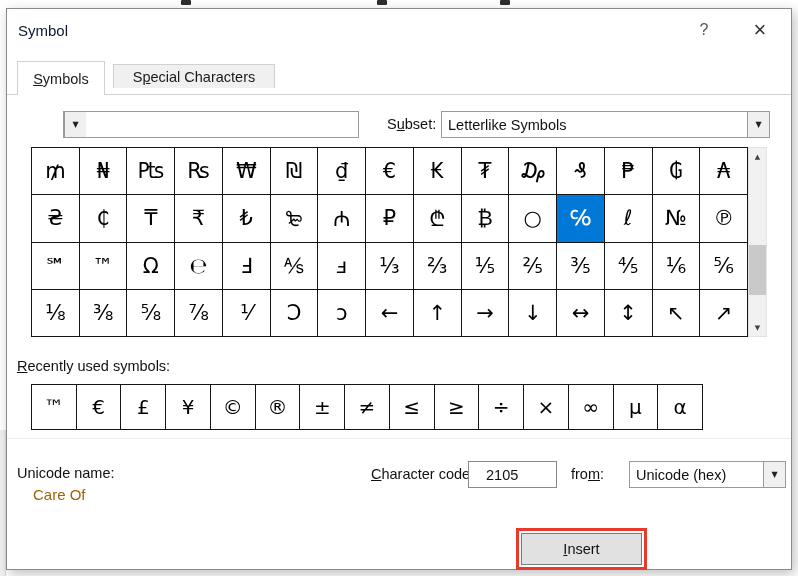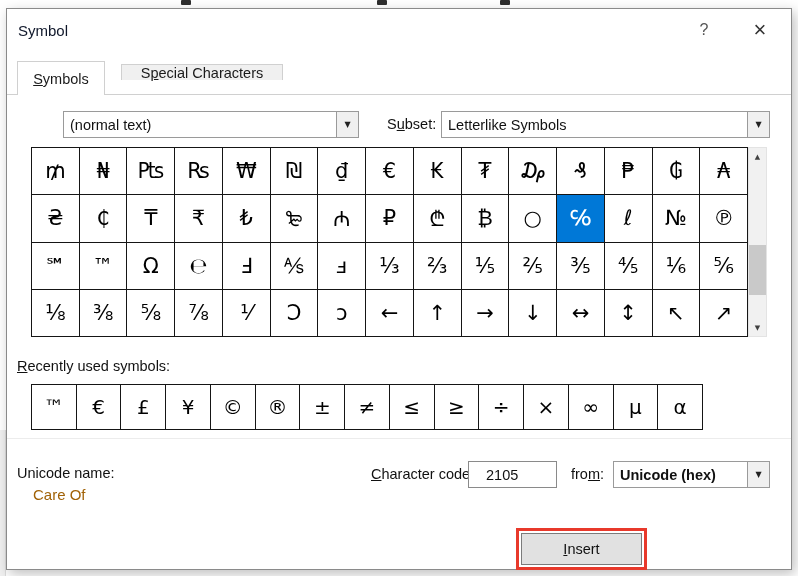--- a/index.html
+++ b/index.html
@@ -17,21 +17,21 @@
 
   .dialog-title { position:absolute; left:11px; top:13px; font-size:15px; color:#0f172a; }
   .titlebar-btn { position:absolute; top:8px; width:26px; height:26px; display:flex; align-items:center; justify-content:center; cursor:default; }
   .help-btn  { left:684px; font-size:16px; color:#555; }
   .close-btn { left:740px; font-size:22px; color:#333; }
 
   
   .tab-baseline { position:absolute; left:0; top:85px; width:100%; height:1px; background:#d0d0d0; }
   .tab { display:flex; align-items:center; justify-content:center; font-size:14.5px; color:#1a1a1a; white-space:nowrap; }
   .tab-active   { position:absolute; left:10px; top:52px; width:88px;  height:34px; background:#fff;     border:1px solid #d0d0d0; border-bottom:none; z-index:2; }
-  .tab-inactive { position:absolute; left:114px; top:55px; width:162px; height:16px; background:#f0f0f0; border:1px solid #d0d0d0; border-bottom:none; }
+  .tab-inactive { position:absolute; left:106px; top:55px; width:162px; height:24px; background:#f0f0f0; border:1px solid #d0d0d0; border-bottom:none; }
 
   .lbl { position:absolute; font-size:14.5px; color:#111; white-space:nowrap; }
   .row-mid { line-height:27px; }
 
   
   .combo { position:absolute; height:27px; background:#fff; border:1px solid #9a9a9a; display:flex; cursor:default; }
   .combo-value { flex:1; display:flex; align-items:center; padding-left:6px; font-size:14.5px; color:#111; overflow:hidden; white-space:nowrap; }
   .combo-btn { width:22px; border-left:1px solid #9a9a9a; background:#f0f0f0; display:flex; align-items:center; justify-content:center; }
   .arrow-ico { font-family:"DejaVu Sans", sans-serif; font-size:8px; color:#222; }
 
@@ -96,21 +96,20 @@
     <div class="titlebar-btn close-btn">
       <span>×</span>
     </div>
 
     <div class="tab-baseline"></div>
     <div class="tab tab-active"><u>S</u>ymbols</div>
     <div class="tab tab-inactive">S<u>p</u>ecial Characters</div>
 
     <div class="lbl row-mid" style="left:10px; top:102px;margin-left:47px;"><u>F</u>ont:</div>
     <div class="combo" style="left:56px; top:102px; width:296px;">
-      <div class="combo-value">(normal text)</div>
       <div class="combo-btn">
         <span class="arrow-ico">▼</span>
       </div>
     </div>
 
     <div class="lbl row-mid" style="left:380px; top:102px;">S<u>u</u>bset:</div>
     <div class="combo" style="left:434px; top:102px; width:329px;">
       <div class="combo-value">Letterlike Symbols</div>
       <div class="combo-btn">
         <span class="arrow-ico">▼</span>
@@ -211,21 +210,21 @@
 
     <div class="separator"></div>
 
     <div class="lbl" style="left:10px; top:440px;margin-top:16px;">Unicode name:</div>
     <div class="uname-value">Care Of</div>
 
     <div class="lbl row-mid" style="left:364px; top:452px;"><u>C</u>haracter code:</div>
     <input class="textbox" value="2105" style="">
 
     <div class="lbl row-mid" style="left:564px; top:452px;">fro<u>m</u>:</div>
-    <div class="combo" style="left:606px; top:452px; width:157px;font-weight:bold;">
+    <div class="combo" style="left:622px; top:452px; width:157px;">
       <div class="combo-value">Unicode (hex)</div>
       <div class="combo-btn">
         <span class="arrow-ico">▼</span>
       </div>
     </div>
 
     <div class="btn btn-insert"><u>I</u>nsert</div>
     <div class="red-annotation"></div>
 
   </div>

